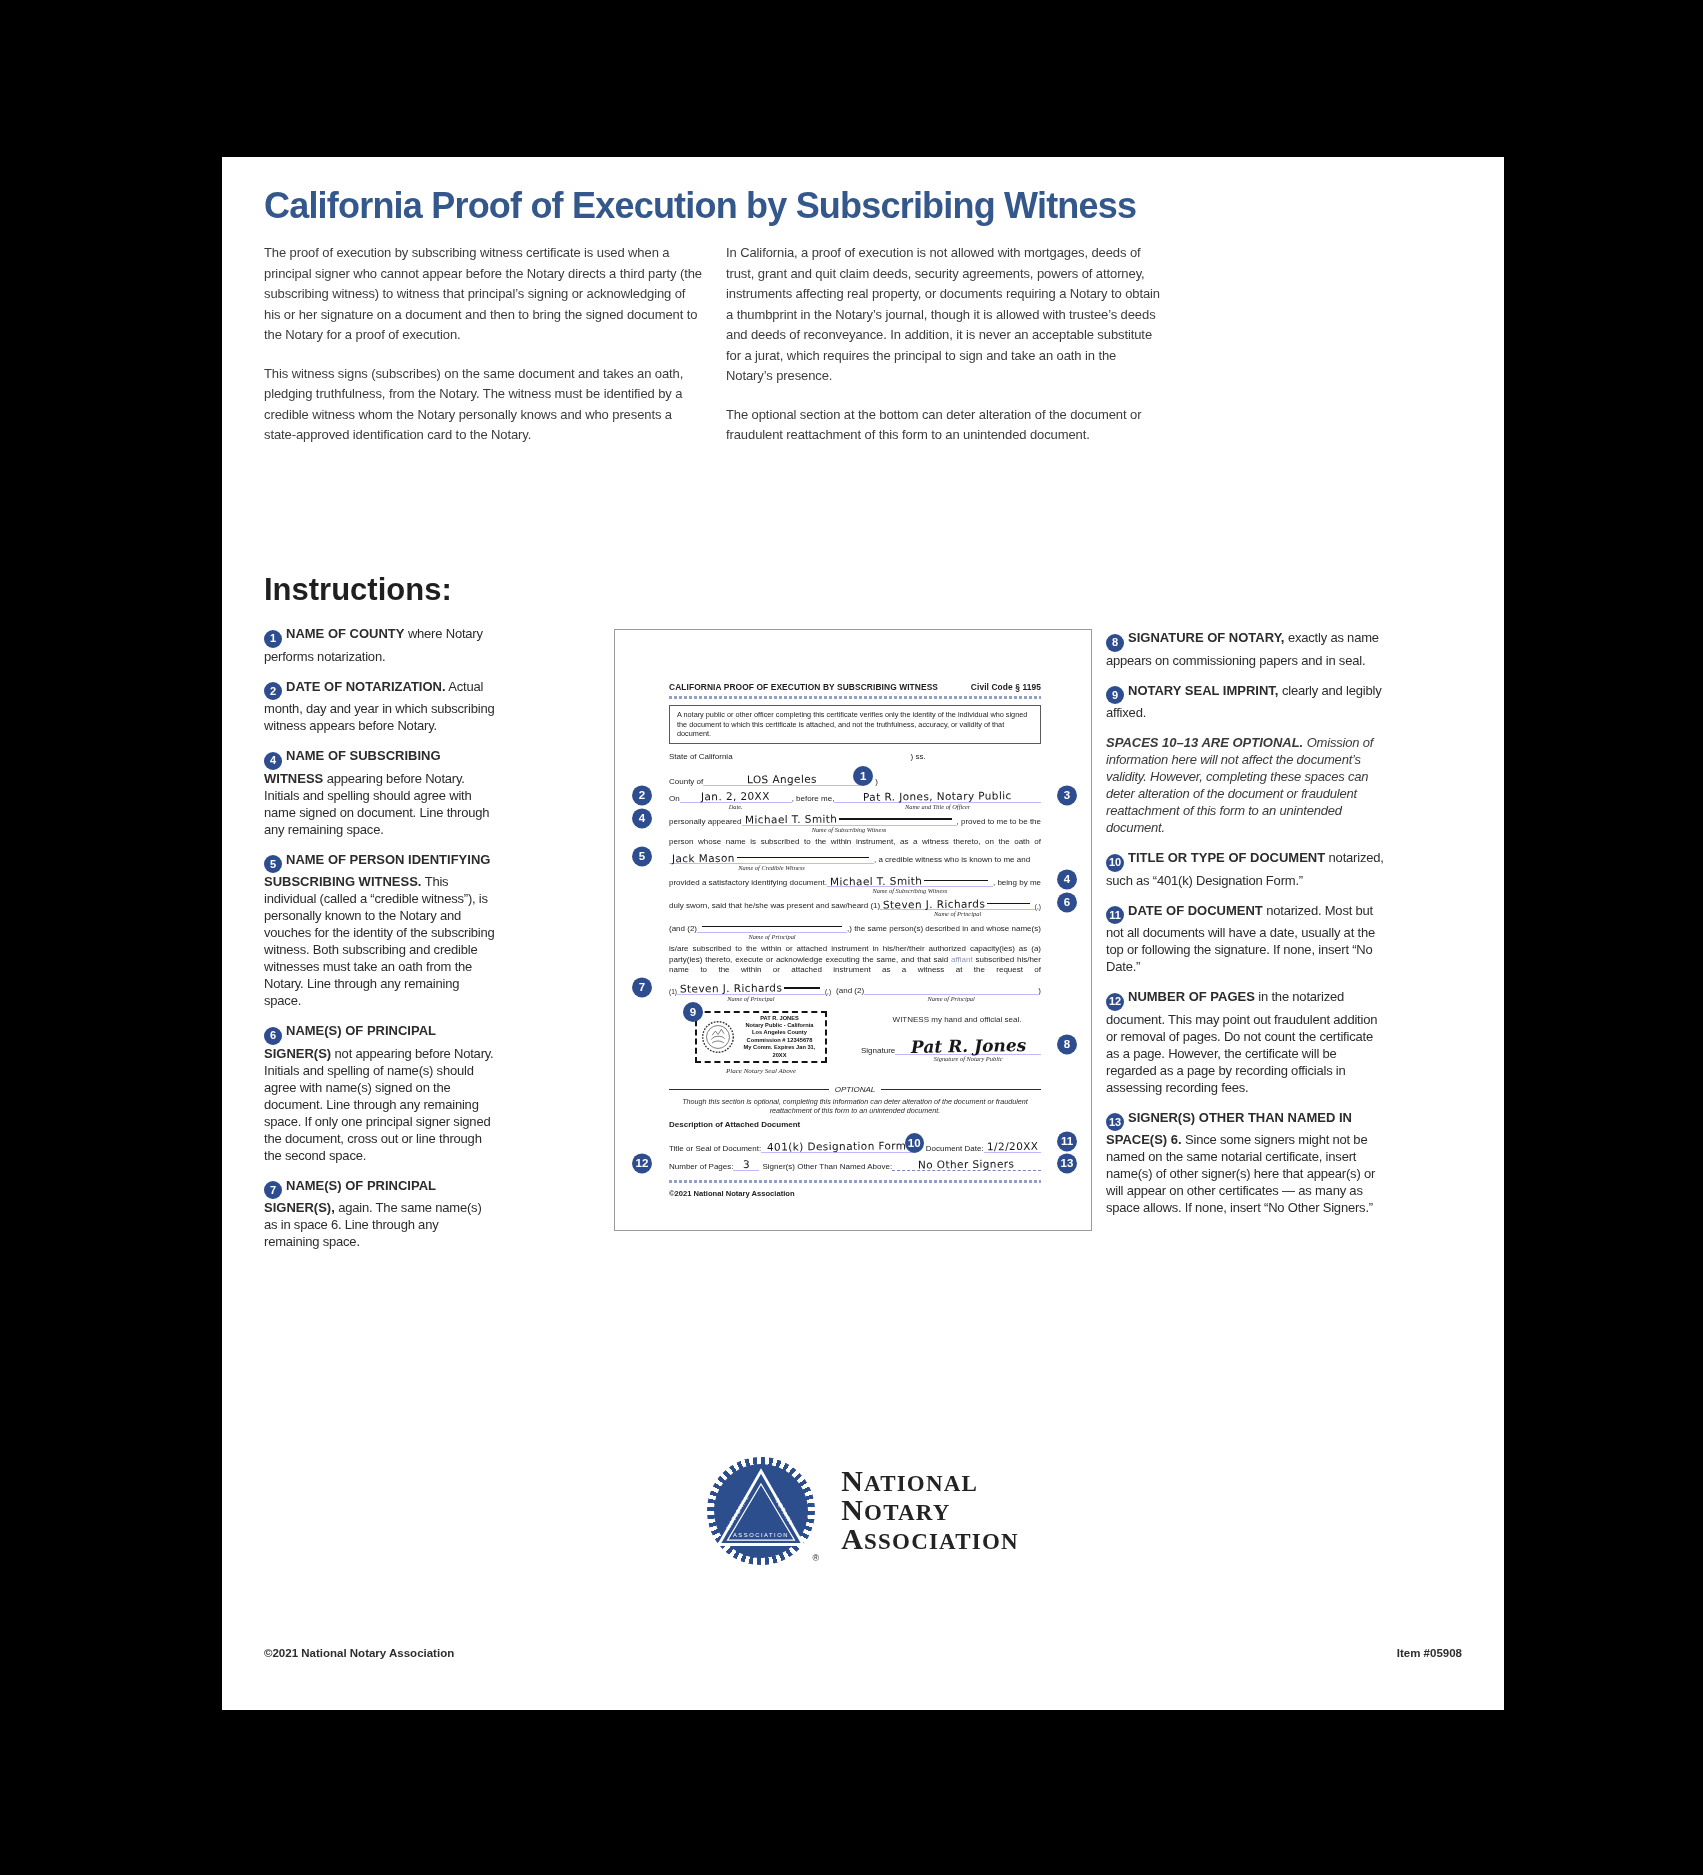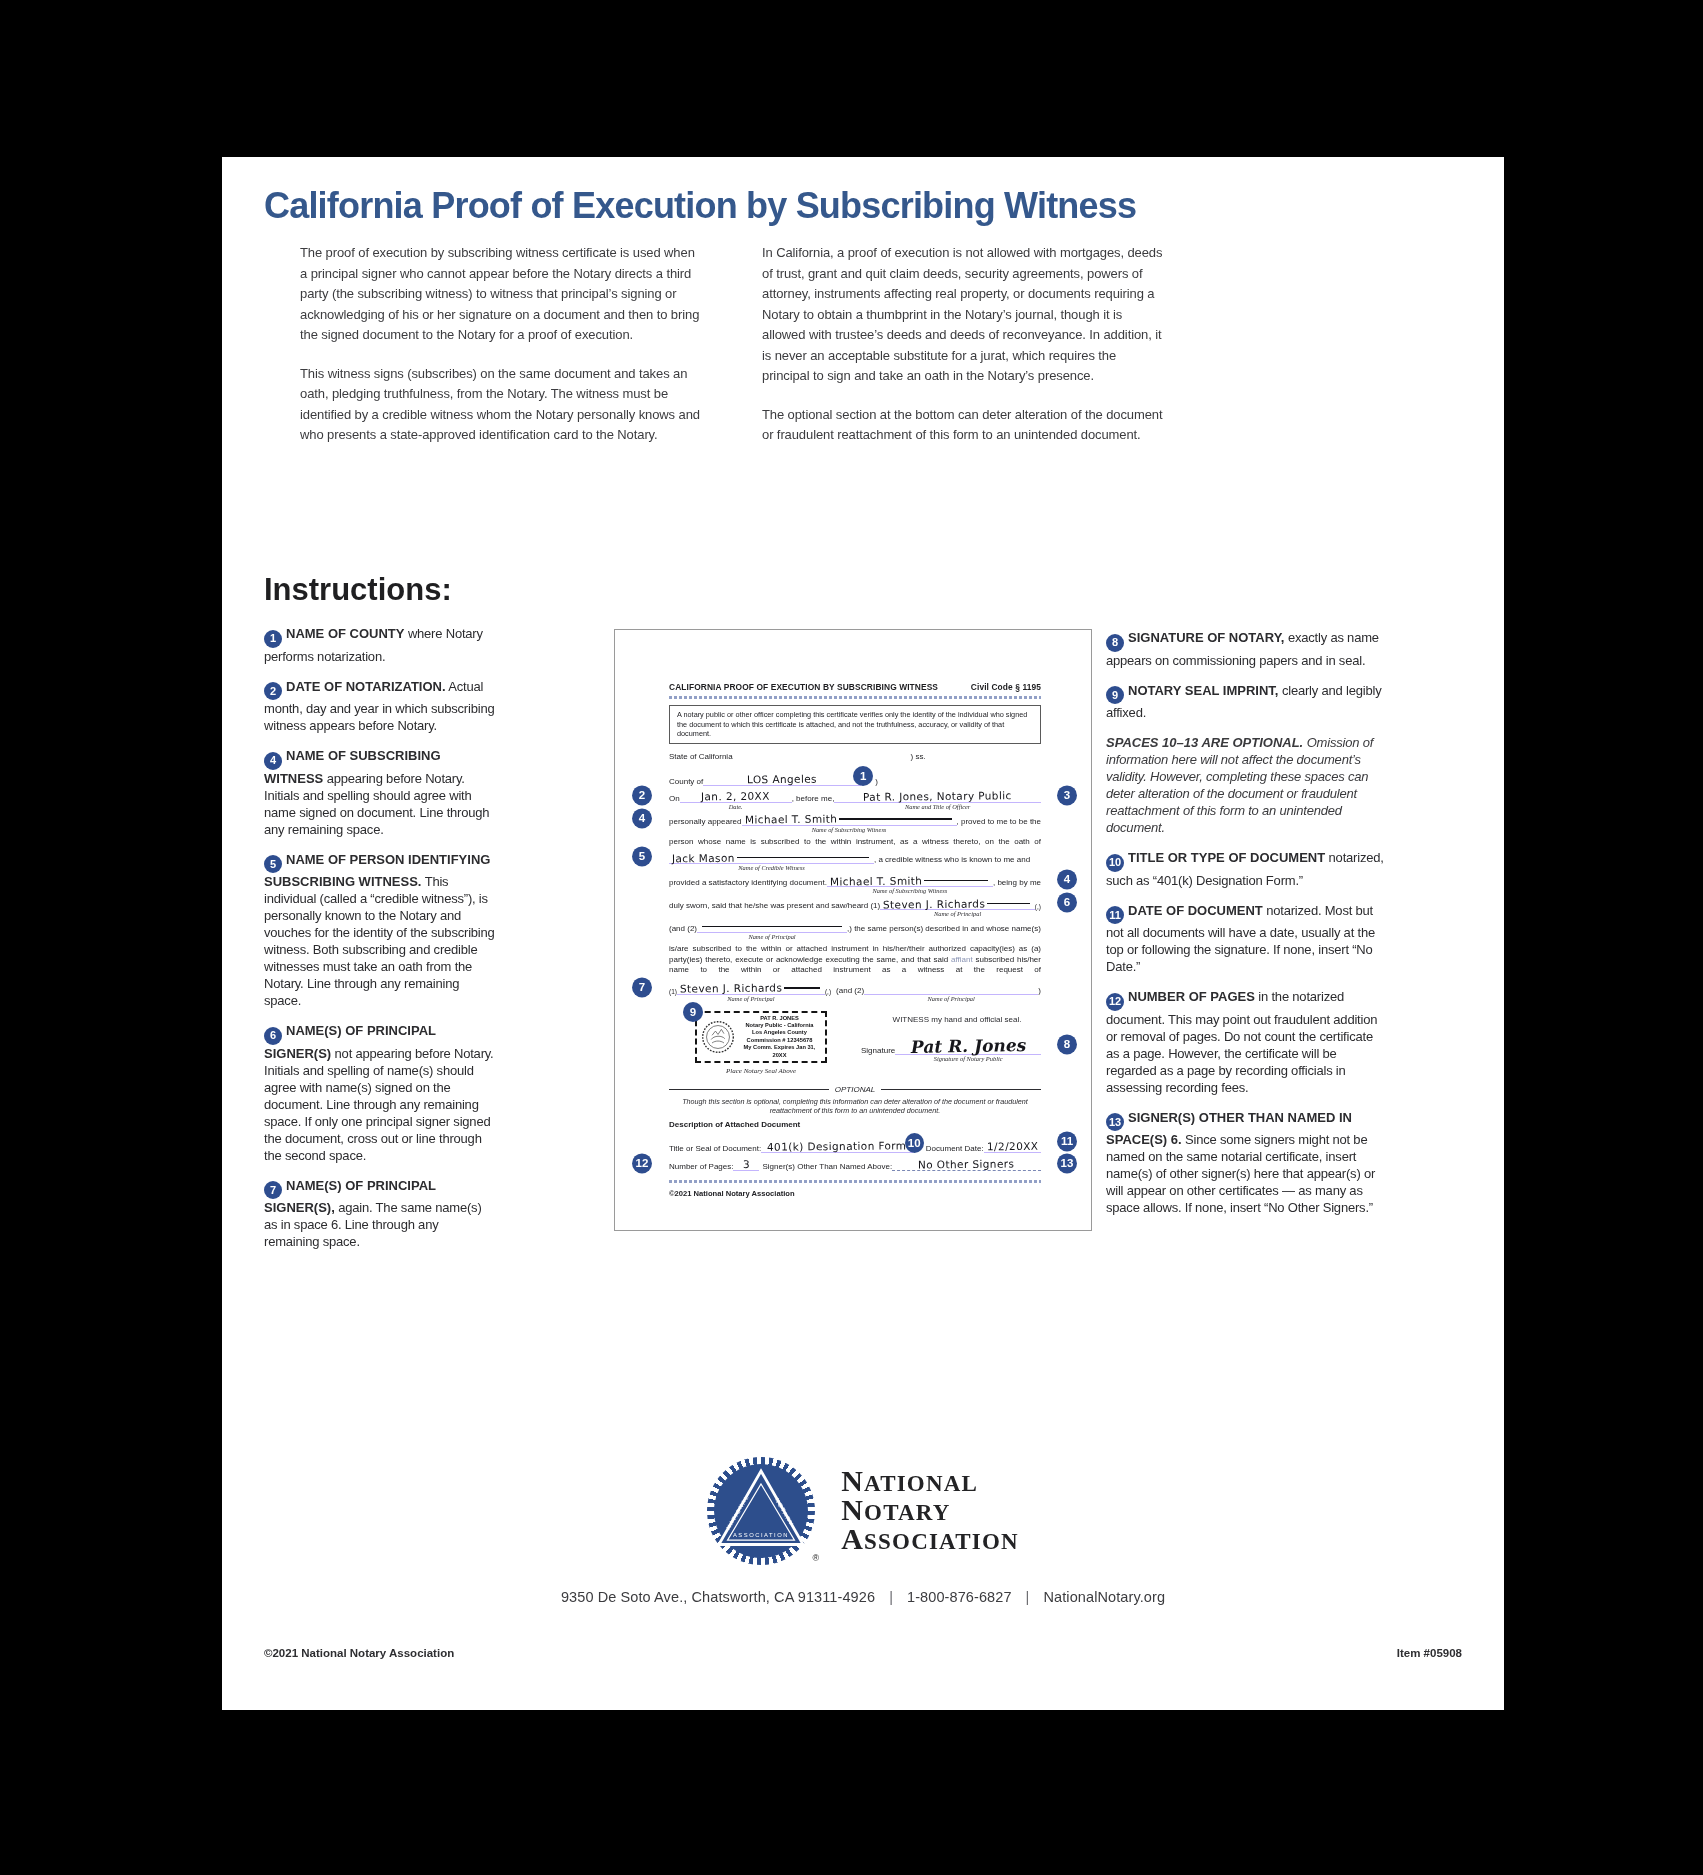--- a/index.html
+++ b/index.html
@@ -4,21 +4,21 @@
 <style>
   html,body{margin:0;padding:0;background:#000;}
   .canvas{position:relative;width:1703px;height:1875px;background:#000;overflow:hidden;
           font-family:"Liberation Sans",sans-serif;}
   .page{position:absolute;left:222px;top:157px;width:1282px;height:1553px;background:#ffffff;}
 
   
   .doc-title{position:absolute;left:42px;top:28px;font-size:36px;font-weight:bold;
              letter-spacing:-0.8px;color:#35588c;white-space:nowrap;}
   .intro{position:absolute;left:42px;top:86px;display:flex;gap:24px;width:900px;}
-  .intro .col{width:438px;margin-left:36px;}
+  .intro .col{width:438px;}
   .intro p{margin:0 0 18px 0;font-size:13px;line-height:20.5px;letter-spacing:-0.1px;color:#3c3c3f;}
 
   
   .inst-heading{position:absolute;left:42px;top:415px;font-size:31px;font-weight:bold;color:#1f1f21;}
   .inst-col{position:absolute;font-size:13px;line-height:17px;letter-spacing:-0.2px;color:#2c2c2f;}
   .inst-col.left{left:42px;top:468px;width:233px;}
   .inst-col.right{left:884px;top:472px;width:278px;}
   .inst-col p{margin:0 0 13px 0;}
   .inst-col strong{letter-spacing:0;}
   .inst-col .note{font-style:italic;color:#3a3a3d;}
@@ -376,23 +376,20 @@
       </svg>
       <span class="regmark">®</span>
     </div>
     <div class="wordmark">
       <span>National</span>
       <span>Notary</span>
       <span>Association</span>
     </div>
   </div>
 
-  <div class="address">
-    <span>9350 De Soto Ave., Chatsworth, CA 91311-4926</span><span class="sep">|</span><span>1-800-876-6827</span><span class="sep">|</span><span>NationalNotary.org</span>
-  </div>
 
   <div class="bottomrow">
     <span>©2021 National Notary Association</span>
     <span>Item #05908</span>
   </div>
 
  </div>
 </div>
 
 </body></html>

